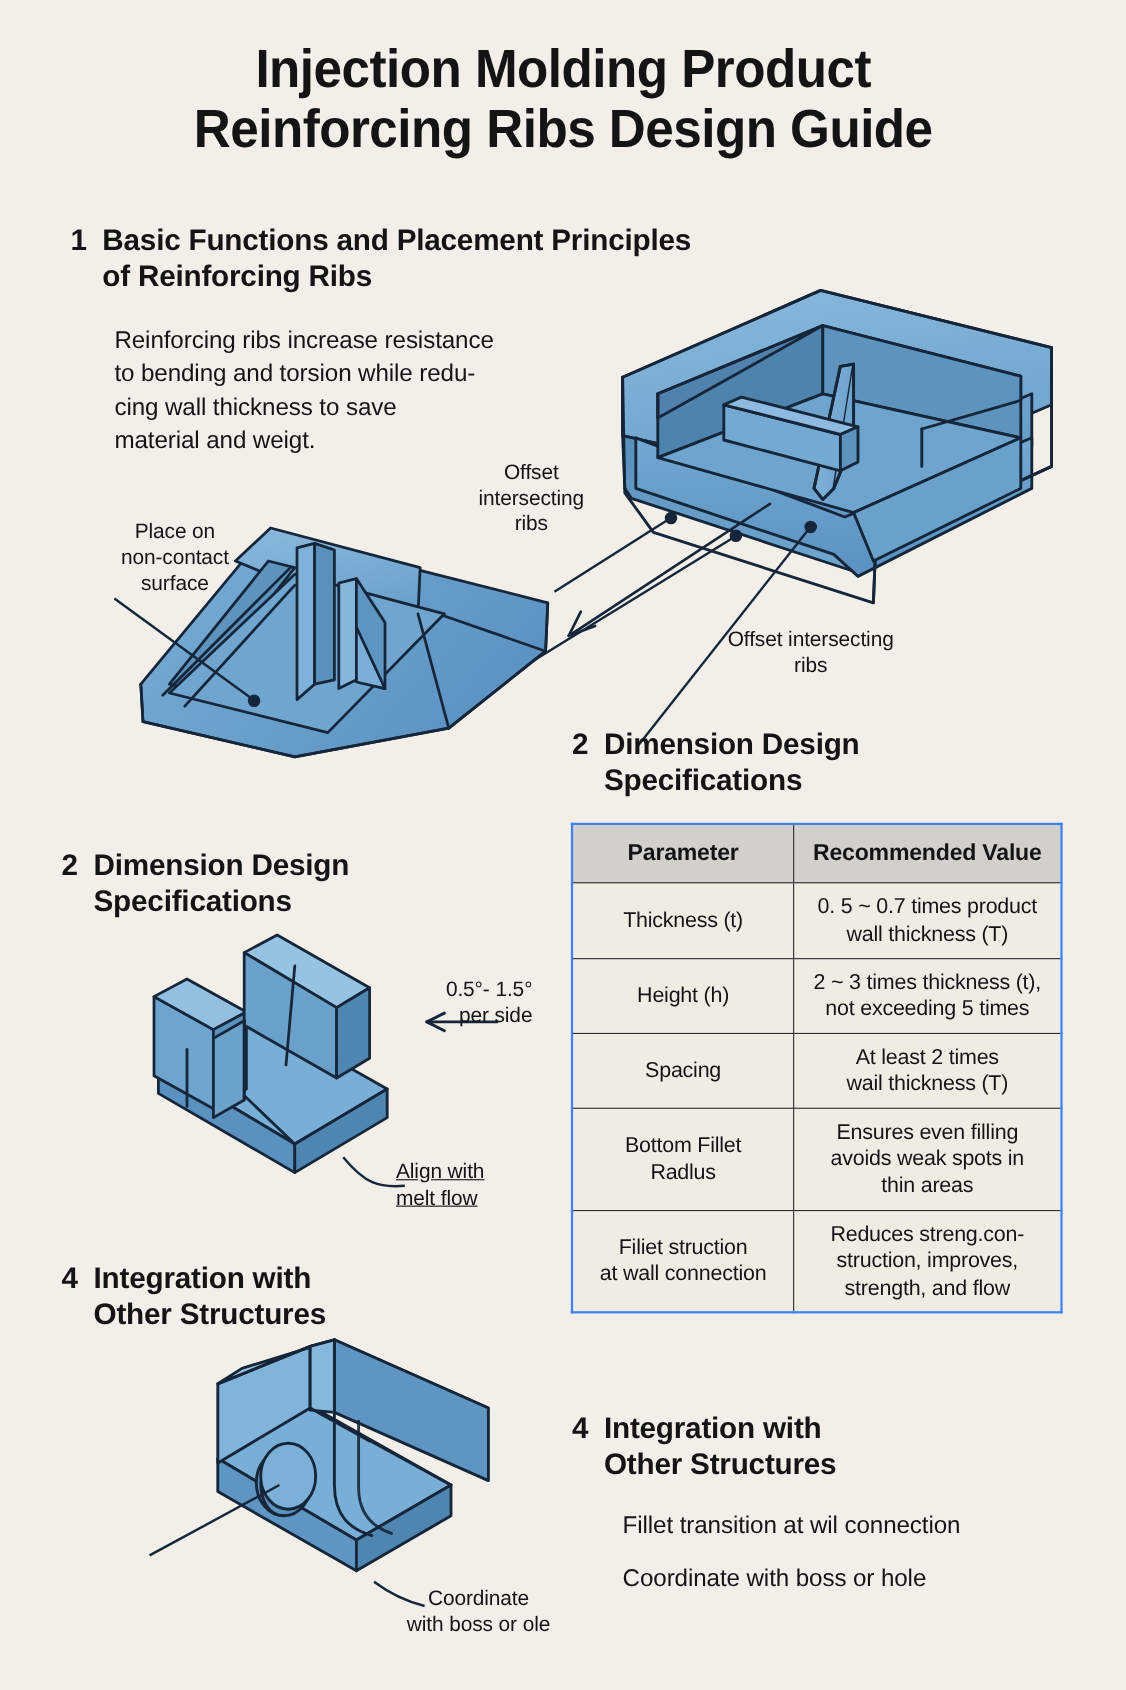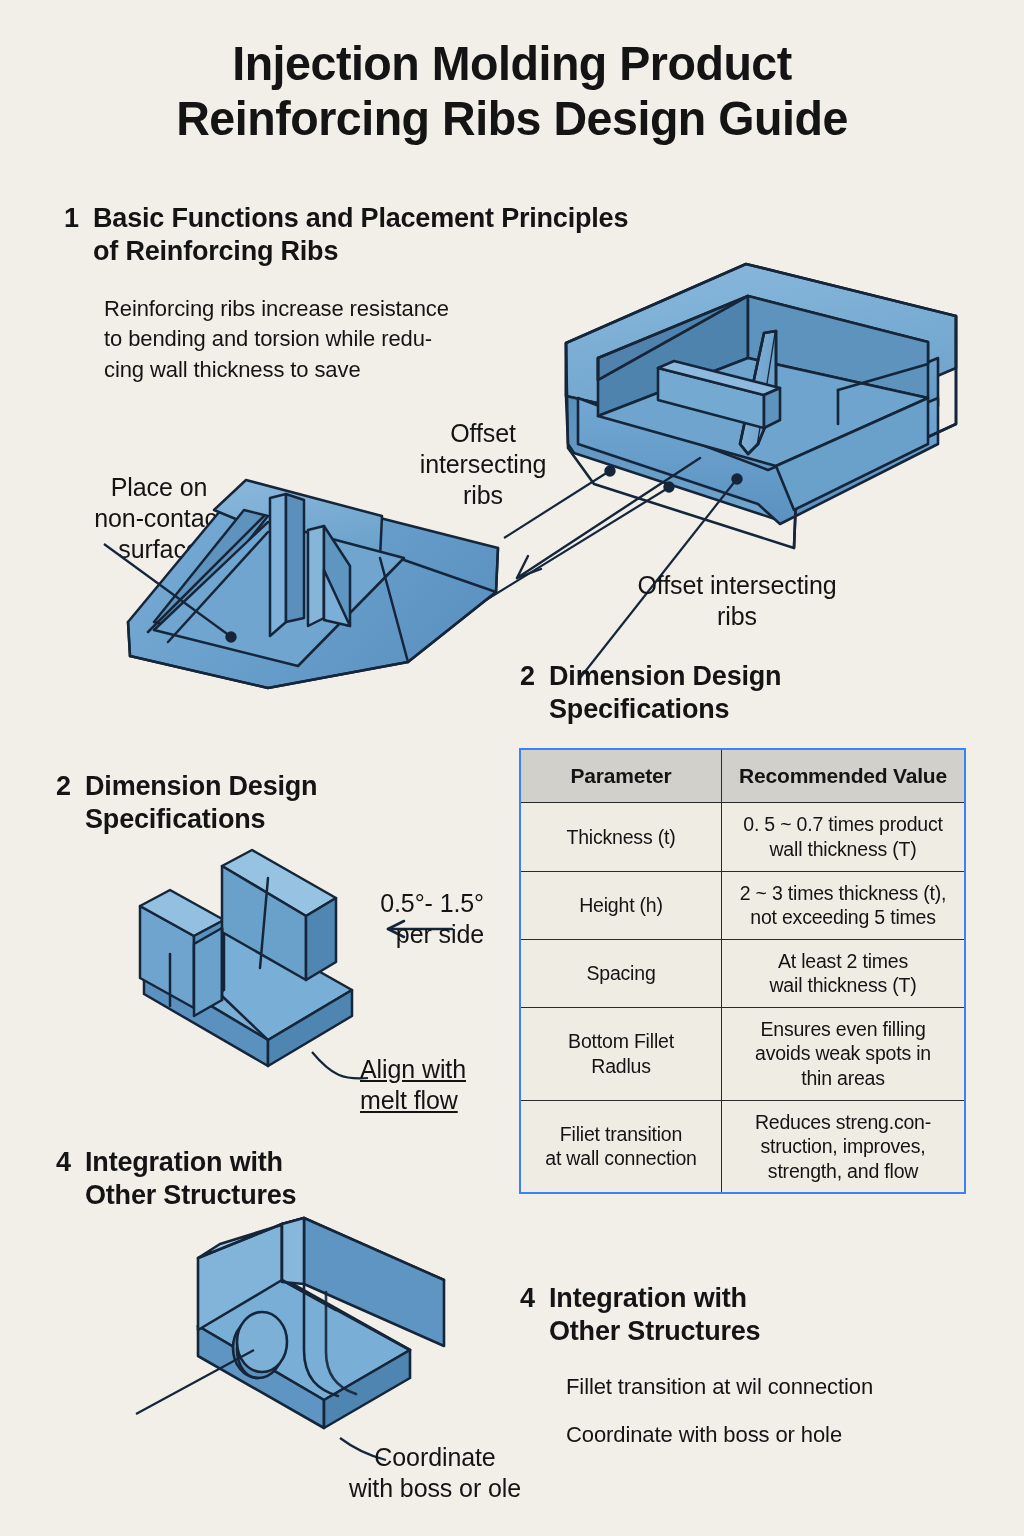--- a/index.html
+++ b/index.html
@@ -27,21 +27,21 @@
 
   
   .sec{position:absolute;display:flex;gap:14px;align-items:flex-start;}
   .sec .num{font-size:27px;font-weight:700;line-height:1.22;}
   .sec .htxt{font-size:27px;font-weight:700;line-height:1.22;letter-spacing:-0.2px;}
 
   
   .para{position:absolute;font-size:22px;line-height:1.38;letter-spacing:-0.1px;}
 
   
-  .lbl{position:absolute;font-size:25px;line-height:1.24;letter-spacing:-0.1px;}
+  .lbl{position:absolute;font-size:19px;line-height:1.24;letter-spacing:-0.1px;}
   .lbl.c{text-align:center;}
   .lbl.l{text-align:left;text-decoration:underline;}
   .lbl.r{text-align:right;}
 
   
   .tbl{
     position:absolute;left:519px;top:748px;width:447px;
     border-collapse:collapse;
     border:2px solid #3b82f6;
     background:#efece4;
@@ -84,20 +84,21 @@
     <div>
       <div class="htxt">Basic Functions and Placement Principles</div>
       <div class="htxt">of Reinforcing Ribs</div>
     </div>
   </div>
 
   <div class="para" style="left:104px;top:294px;width:500px;">
     <div>Reinforcing ribs increase resistance</div>
     <div>to bending and torsion while redu-</div>
     <div>cing wall thickness to save</div>
+    <div>material and weigt.</div>
   </div>
 
   <div class="art" style="left:508px;top:248px;">
     <svg width="470" height="350" viewBox="0 0 470 350">
       <defs>
         <linearGradient id="gBigTop" x1="0" y1="0" x2="0.3" y2="1">
           <stop offset="0" stop-color="#8ab8dc"></stop>
             <stop offset="1" stop-color="#6ba2cb"></stop>
         </linearGradient>
         <linearGradient id="gBigBack" x1="0" y1="0" x2="0.1" y2="1">
@@ -363,21 +364,21 @@
           <div>Radlus</div>
         </td>
         <td>
           <div>Ensures even filling</div>
           <div>avoids weak spots in</div>
           <div>thin areas</div>
         </td>
       </tr>
       <tr>
         <td>
-          <div>Filiet transition</div>
+          <div>Filiet struction</div>
           <div>at wall connection</div>
         </td>
         <td>
           <div>Reduces streng.con-</div>
           <div>struction, improves,</div>
           <div>strength, and flow</div>
         </td>
       </tr>
     </tbody>
   </table>

